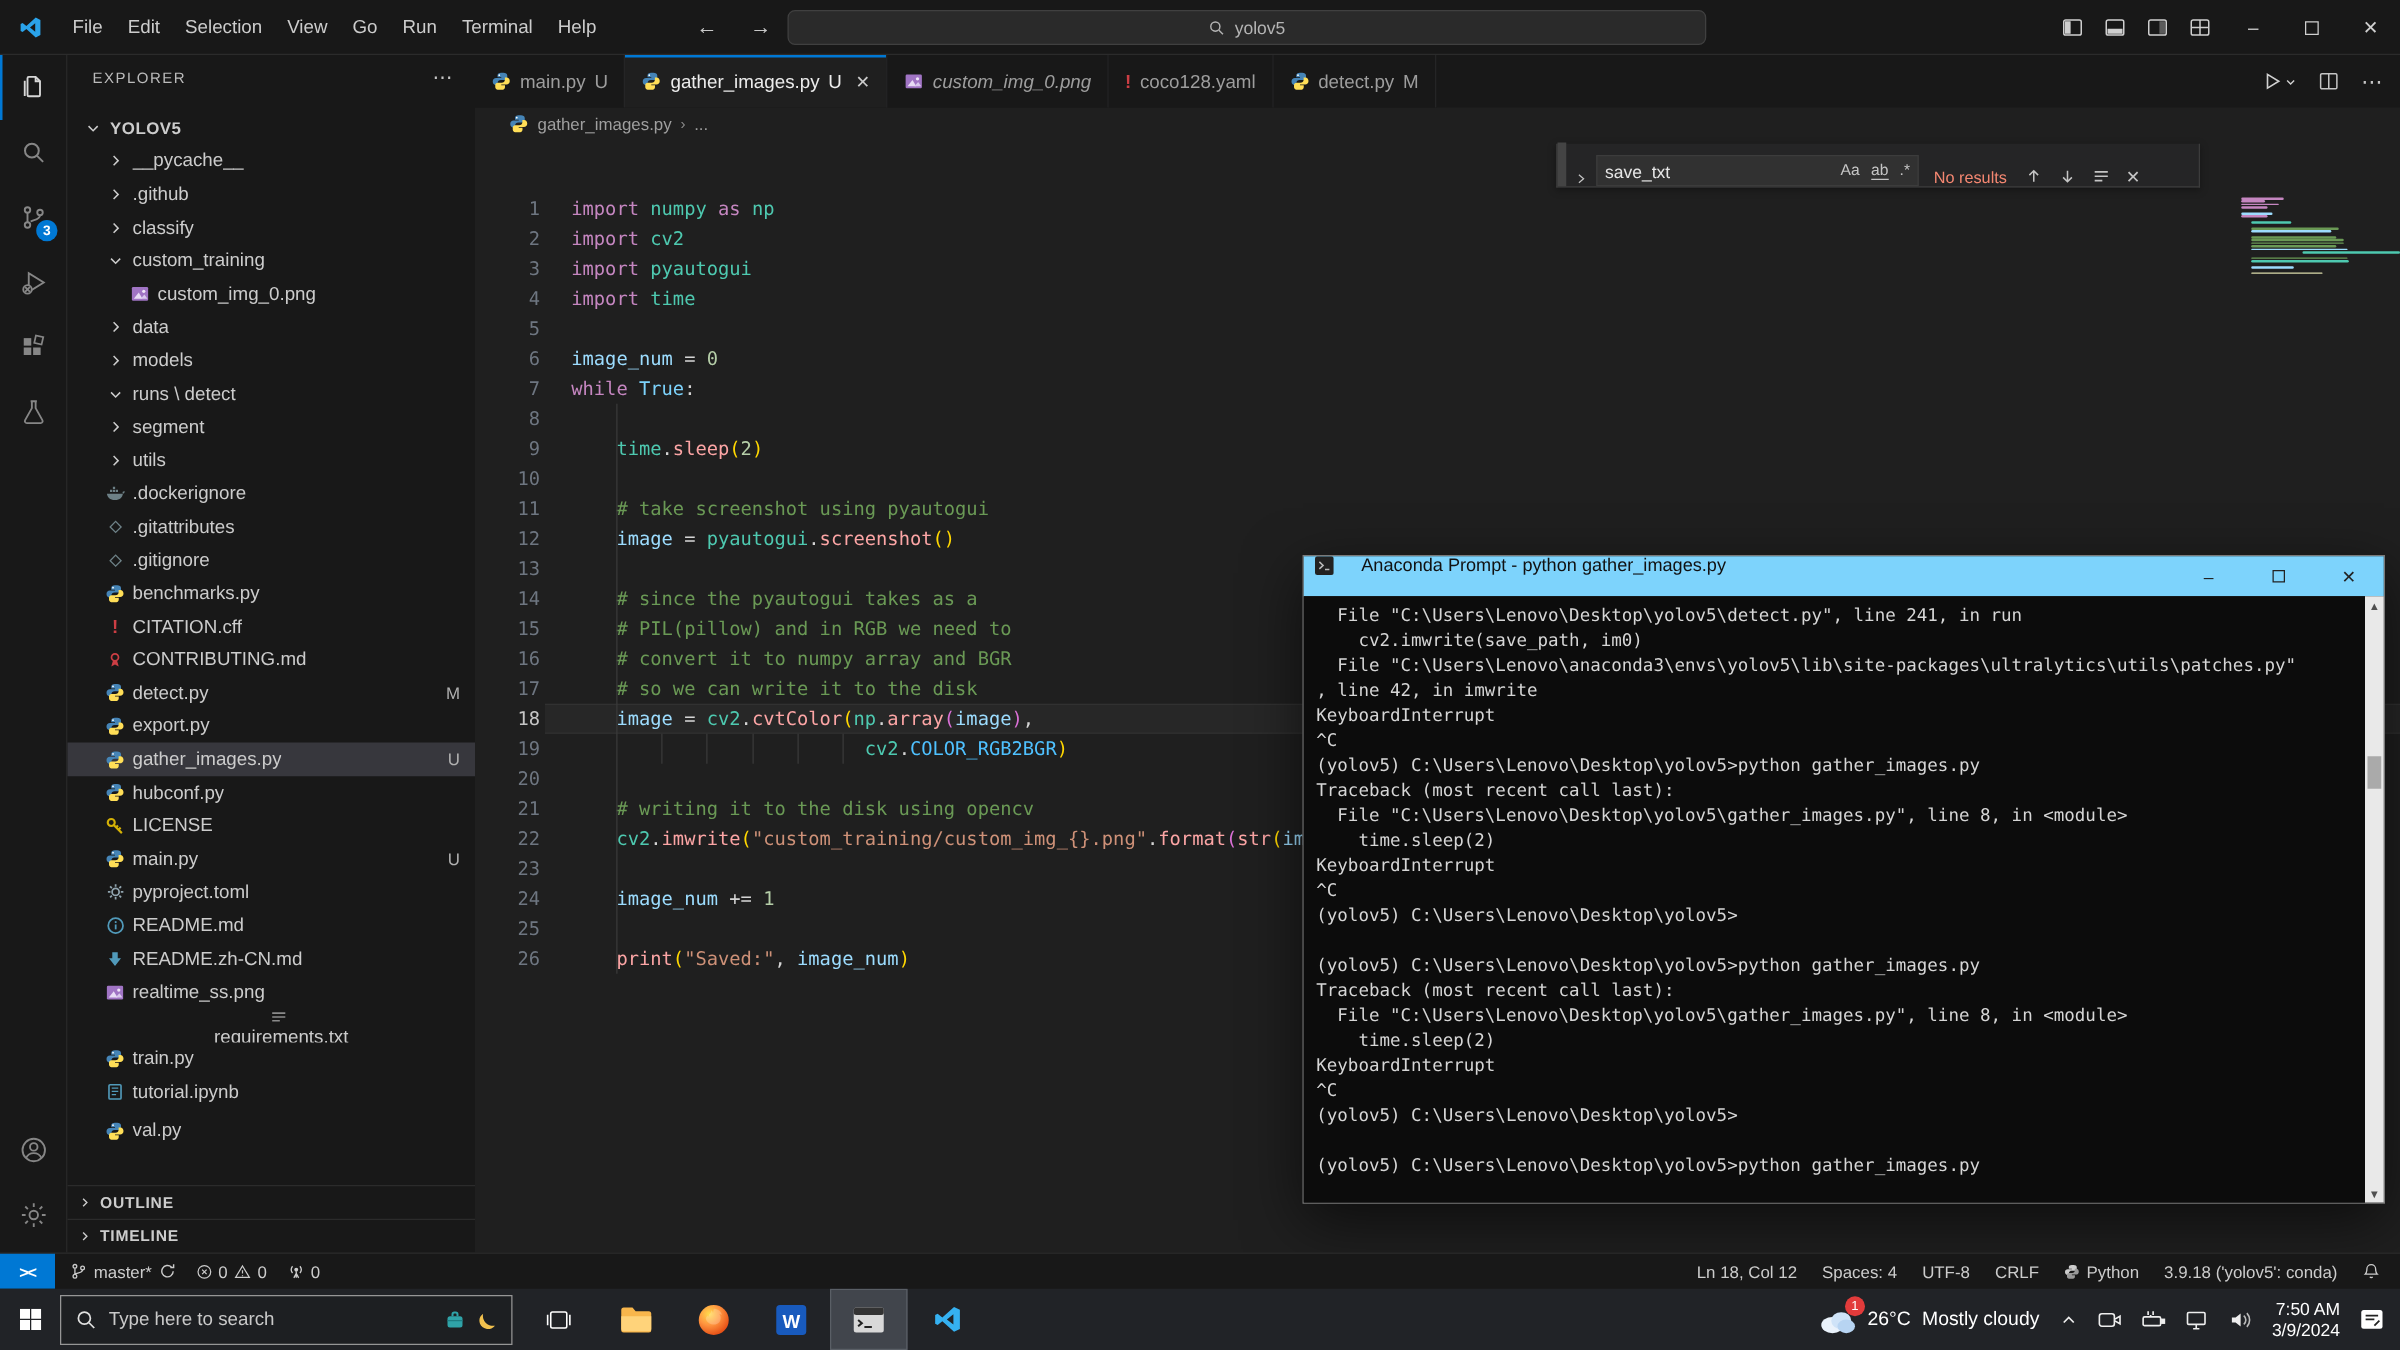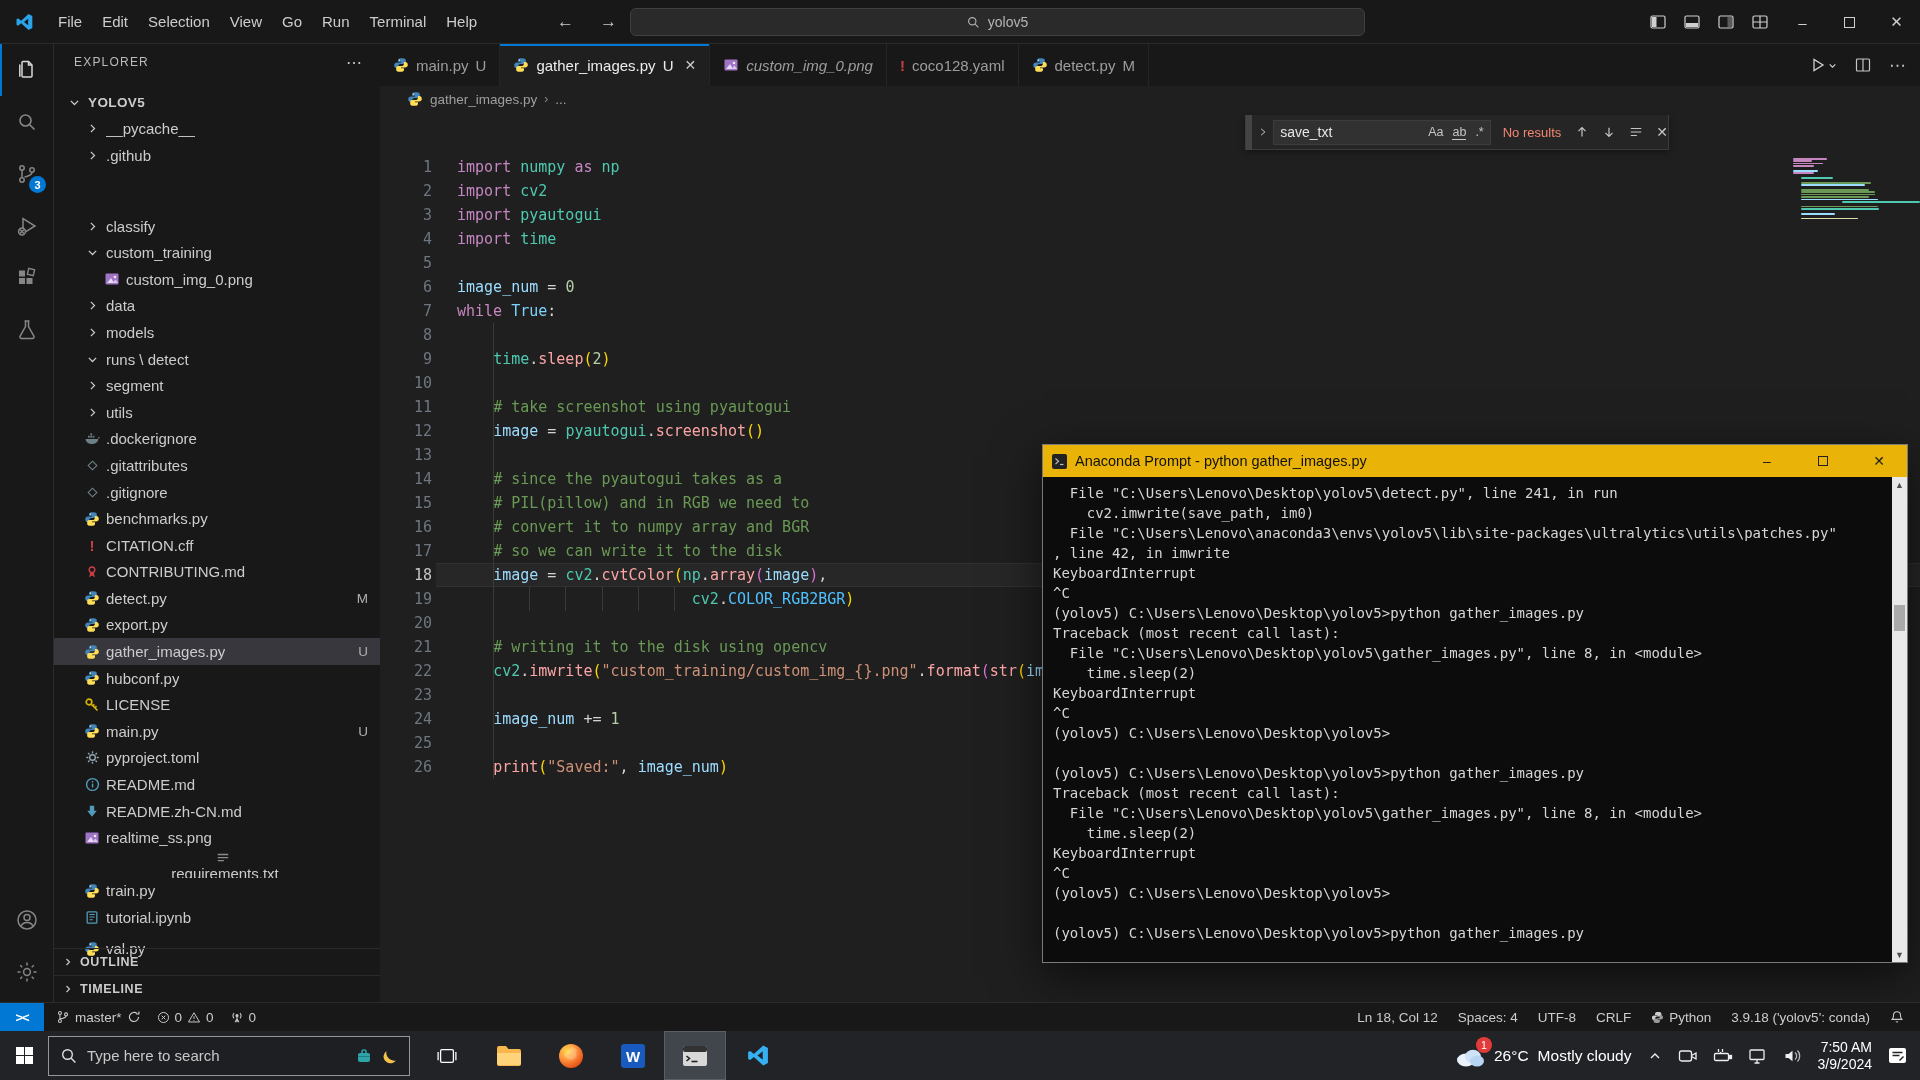--- a/index.html
+++ b/index.html
@@ -66,39 +66,39 @@
           font-family:"DejaVu Sans Mono",monospace;font-size:15px;line-height:24px;color:#6e7681;}
   .gutter .cur{color:#c6c6c6;}
   .codelines{position:absolute;left:77px;top:43px;font-family:"DejaVu Sans Mono",monospace;
              font-size:15px;line-height:24px;white-space:pre;color:#d4d4d4;}
   .kw{color:#C586C0}.type{color:#4EC9B0}.var{color:#9CDCFE}.num{color:#B5CEA8}.fn{color:#fca5a5}
   .cm{color:#6A9955}.str{color:#CE9178}.pl{color:#D4D4D4}.p1{color:#FFD700}.p2{color:#DA70D6}
   .cst{color:#4FC1FF}.blue{color:#7dd3fc}
   .guide{position:absolute;width:1px;background:#3a3a3a;}
 
   
-  .findwidget{position:absolute;left:1245px;top:115px;width:424px;height:35px;background:#252526;
-              border:1px solid #3c3c3c;border-top:none;display:flex;align-items:center;box-shadow:0 2px 6px rgba(0,0,0,.35);}
+  .findwidget{position:absolute;left:1245px;top:115px;width:515px;height:35px;background:#252526;
+              border:1px solid #3c3c3c;border-top:none;display:flex;align-items:flex-end;box-shadow:0 2px 6px rgba(0,0,0,.35);}
   .find-sash{width:7px;height:35px;background:#444;margin-right:4px;}
   .find-toggle{width:16px;display:flex;justify-content:center;color:#c5c5c5;}
   .find-input{width:258px;height:25px;background:#313131;border:1px solid #3c3c3c;margin-left:4px;display:flex;
               align-items:center;padding:0 6px;font-size:14px;color:#e6e6e6;}
   .find-opts{margin-left:auto;display:flex;gap:9px;font-size:12.5px;color:#c5c5c5;}
   .find-opts .opt-ab{border-bottom:1px solid #c5c5c5;}
   .find-results{color:#f48771;font-size:13px;margin-left:12px;white-space:nowrap;}
   .find-btns{display:flex;gap:13px;margin-left:14px;color:#c5c5c5;align-items:center;}
 
   
   .minimap{position:absolute;left:1413px;top:46px;width:84px;height:64px;}
   .mm-line{height:1.6px;margin-bottom:0.8px;border-radius:1px;}
 
   
   .termwin{position:absolute;left:1042px;top:444px;width:866px;height:519px;box-shadow:0 14px 46px rgba(0,0,0,.6);
            border:1px solid #7a7a7a;background:#0c0c0c;}
-  .term-title{height:32px;background:#eab308;display:flex;align-items:center;padding-left:9px;color:#111;font-size:14.5px;}
+  .term-title{height:32px;background:#7dd3fc;display:flex;align-items:flex-start;padding-left:9px;color:#111;font-size:14.5px;gap:14px;}
   .term-title .ttxt{margin-left:8px;}
   .term-caps{margin-left:auto;display:flex;height:32px;}
   .tcap{width:56px;display:flex;align-items:center;justify-content:center;color:#222;font-size:14px;}
   .tcap .maxbox{width:10px;height:10px;border:1.1px solid #222;}
   .term-body{position:absolute;left:0;top:32px;right:15px;bottom:0;background:#0c0c0c;padding:6px 0 0 10px;
              font-family:"DejaVu Sans Mono",monospace;font-size:14px;line-height:20px;color:#d6d6d6;
              white-space:pre;overflow:hidden;}
   .term-scroll{position:absolute;right:0;top:32px;width:15px;bottom:0;background:#e9e9e9;}
   .ts-arrow{height:15px;display:flex;align-items:center;justify-content:center;color:#505050;font-size:9px;}
   .ts-arrow.bottom{position:absolute;bottom:0;left:0;right:0;}
@@ -283,21 +283,21 @@
           <span class="lbl">__pycache__</span>
         </div>
         <div class="trow" style="padding-left: 28px;">
           <span class="slot">
             <svg width="13" height="13" viewBox="0 0 16 16">
               <path d="M6 3.5 10.5 8 6 12.5" fill="none" stroke="#cccccc" stroke-width="1.5"></path>
             </svg>
           </span>
           <span class="lbl">.github</span>
         </div>
-        <div class="trow" style="padding-left: 28px; margin-top: 44px;">
+        <div class="trow" style="padding-left: 28px;">
           <span class="slot">
             <svg width="13" height="13" viewBox="0 0 16 16">
               <path d="M6 3.5 10.5 8 6 12.5" fill="none" stroke="#cccccc" stroke-width="1.5"></path>
             </svg>
           </span>
           <span class="lbl">classify</span>
         </div>
         <div class="trow" style="padding-left: 28px;">
           <span class="slot">
             <svg width="13" height="13" viewBox="0 0 16 16">

